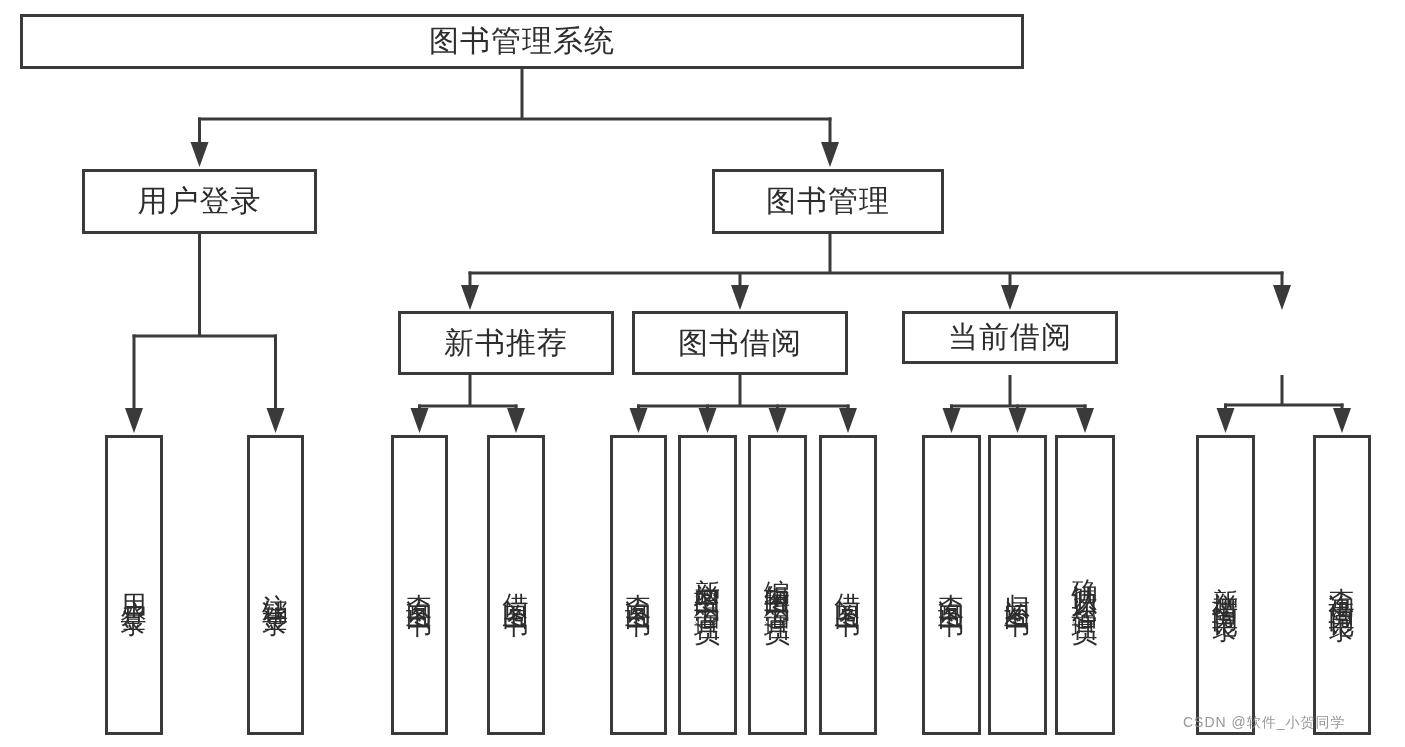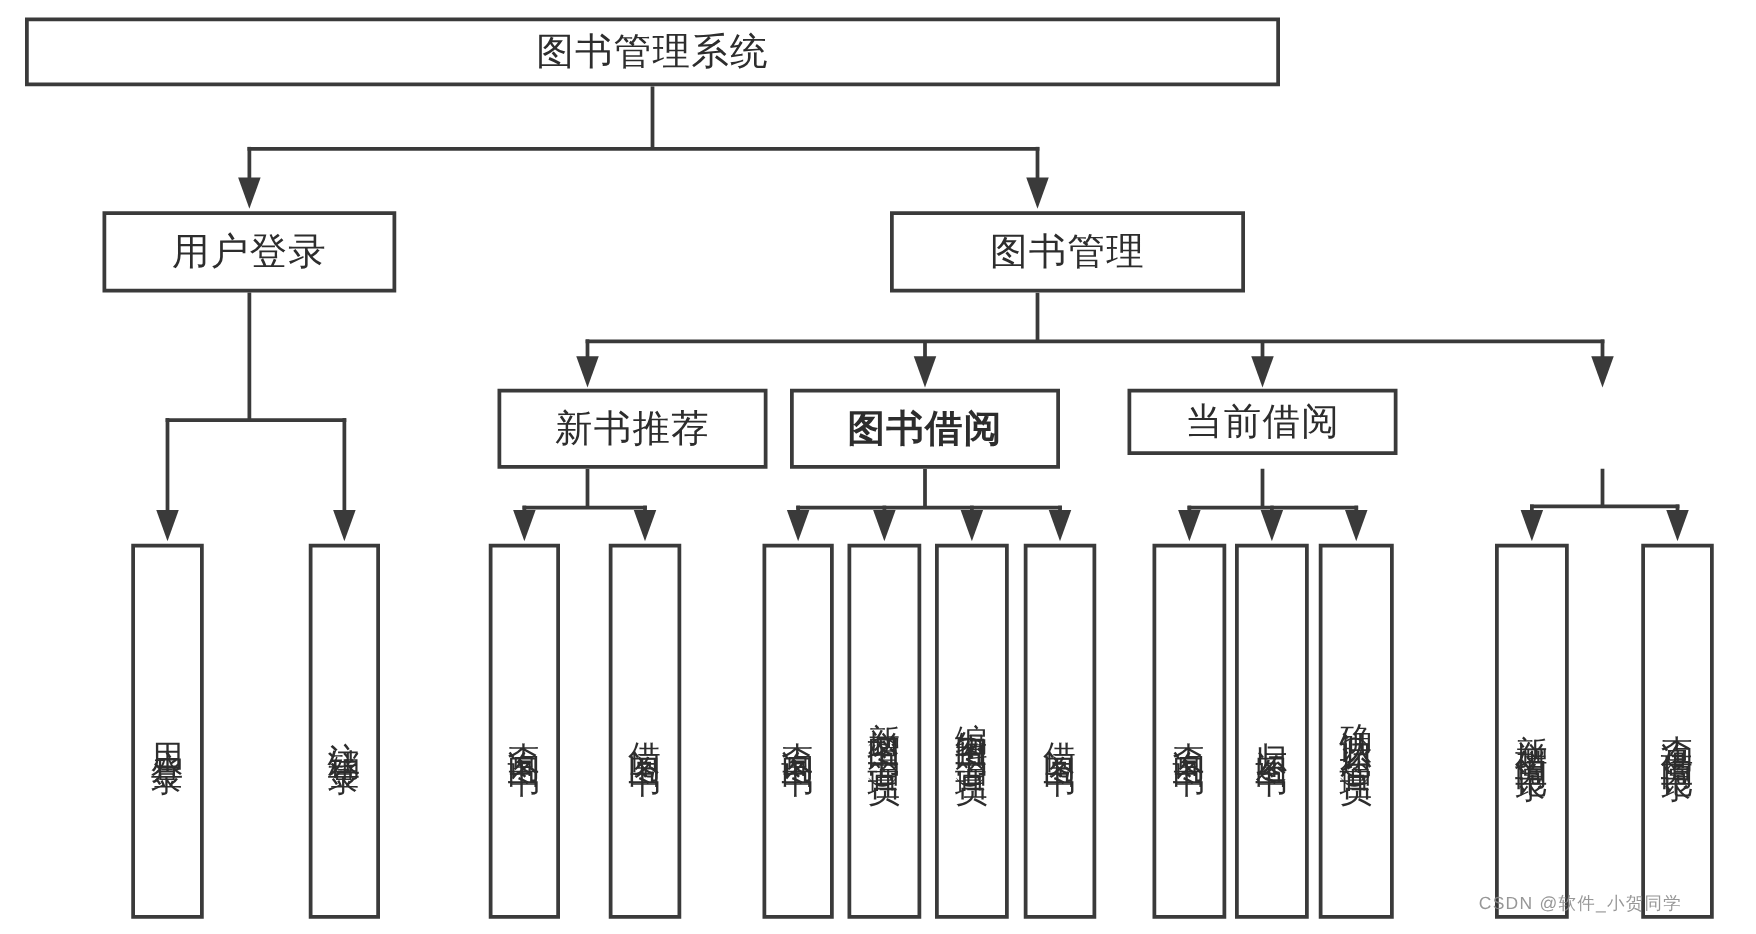--- a/index.html
+++ b/index.html
@@ -123,28 +123,28 @@
     </g>
   </svg>
 
   <div class="box" style="left:20px;top:14px;width:1004px;height:55px;">
     <span class="hlabel">图书管理系统</span>
   </div>
 
   <div class="box" style="left:82px;top:169px;width:235px;height:65px;">
     <span class="hlabel">用户登录</span>
   </div>
-  <div class="box" style="left:712px;top:169px;width:284px;height:65px;">
+  <div class="box" style="left:712px;top:169px;width:232px;height:65px;">
     <span class="hlabel">图书管理</span>
   </div>
 
   <div class="box" style="left:362px;top:311px;width:216px;height:64px;margin-left:36px;">
     <span class="hlabel">新书推荐</span>
   </div>
-  <div class="box" style="left:632px;top:311px;width:216px;height:64px;font-weight:bold;">
+  <div class="box" style="left:632px;top:311px;width:216px;height:64px;">
     <span class="hlabel">图书借阅</span>
   </div>
   <div class="box" style="left:902px;top:311px;width:216px;height:53px;">
     <span class="hlabel">当前借阅</span>
   </div>
 
   <div class="box leaf" style="left:105px;width:58px;">
     <span class="vlabel">用户登录</span>
   </div>
   <div class="box leaf" style="left:247px;width:57px;">

